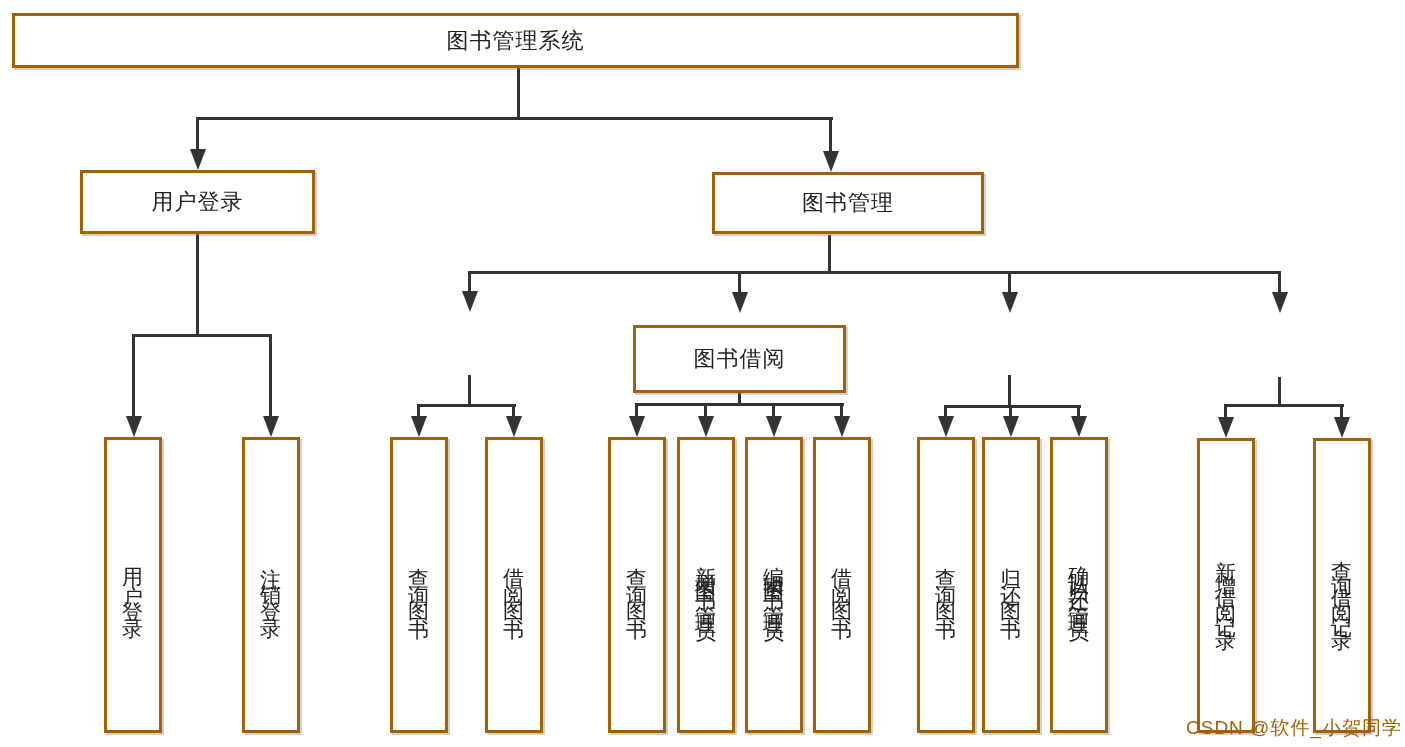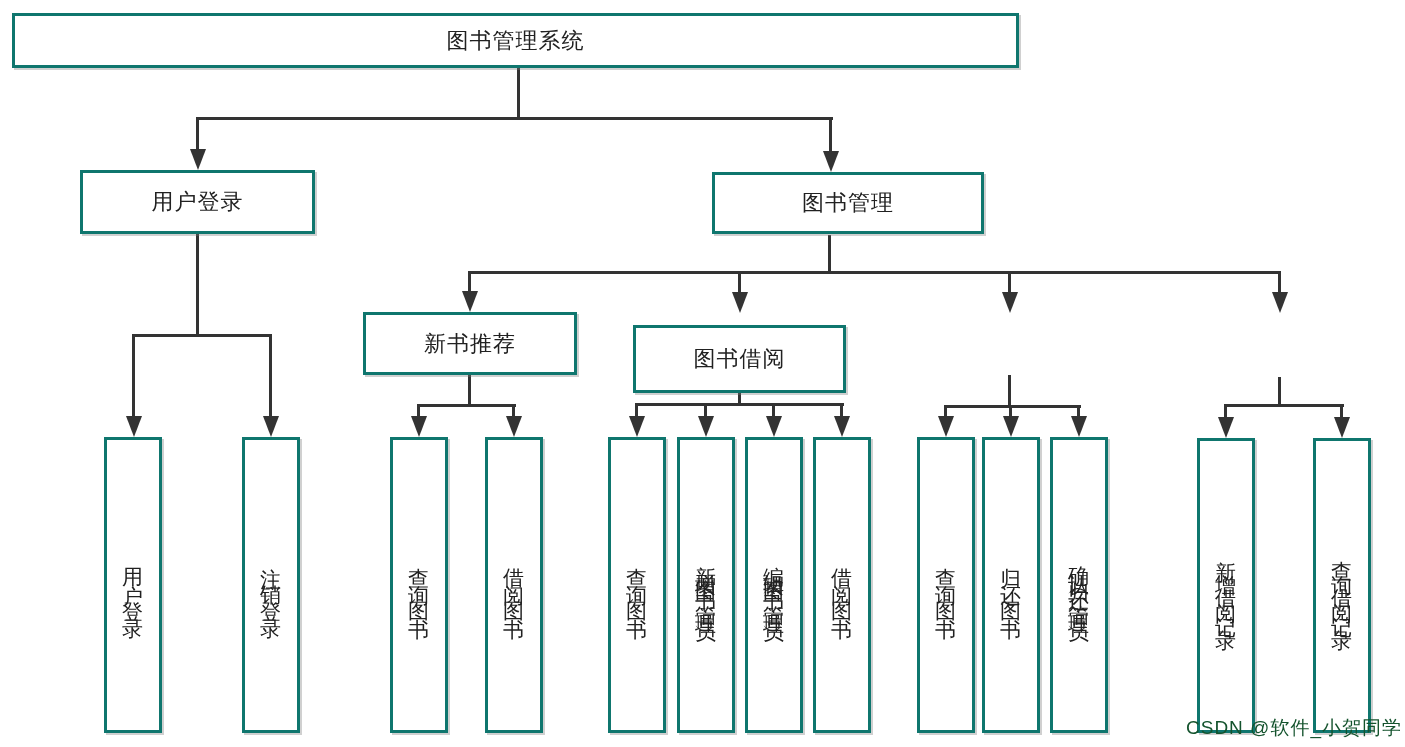--- a/index.html
+++ b/index.html
@@ -11,36 +11,36 @@
   .vl{position:absolute;width:3px;background:#333333;}
   .hl{position:absolute;height:3px;background:#333333;}
   
   .arrow{
     position:absolute;width:0;height:0;
     border-left:8px solid transparent;border-right:8px solid transparent;
     border-top:21px solid #333333;
   }
   
   .box{
-    position:absolute;background:#ffffff;border:3px solid #0f766e;
+    position:absolute;background:#ffffff;border:3px solid #a16207;
     box-shadow:2px 2px 0 rgba(120,120,120,0.35);
     display:flex;align-items:center;justify-content:center;
     box-sizing:border-box;color:#212121;
   }
   .hbox{font-size:22px;letter-spacing:1px;white-space:nowrap;}
   .leaf{
     writing-mode:vertical-rl;text-orientation:mixed;
     font-size:21px;line-height:1;white-space:nowrap;
   }
   .ls4{letter-spacing:17px;}
   .ls6{letter-spacing:14px;}
   .ls9{letter-spacing:8px;}
   .watermark{
     position:absolute;left:1186px;top:715px;z-index:6;
-    font-size:19px;color:#14532d;letter-spacing:1px;white-space:nowrap;
+    font-size:19px;color:#a16207;letter-spacing:1px;white-space:nowrap;
   }
 </style>
 </head>
 <body>
 
 <div class="canvas">
 
   <div class="vl" style="left:517px;top:66px;height:52px"></div>
   <div class="hl" style="left:196px;top:117px;width:637px"></div>
   <div class="vl" style="left:196px;top:117px;height:36px"></div>
@@ -98,21 +98,20 @@
   <div class="vl" style="left:1224px;top:404px;height:15px"></div>
   <div class="arrow" style="left:1218px;top:417px"></div>
   <div class="vl" style="left:1340px;top:404px;height:15px"></div>
   <div class="arrow" style="left:1334px;top:417px"></div>
 
   <div class="box hbox" style="left:12px;top:13px;width:1007px;height:55px">图书管理系统</div>
 
   <div class="box hbox" style="left:80px;top:170px;width:235px;height:64px">用户登录</div>
   <div class="box hbox" style="left:712px;top:172px;width:272px;height:62px">图书管理</div>
 
-  <div class="box hbox" style="left:363px;top:312px;width:214px;height:63px">新书推荐</div>
   <div class="box hbox" style="left:633px;top:325px;width:213px;height:68px">图书借阅</div>
 
   <div class="box leaf ls4" style="left:104px;top:437px;width:58px;height:296px">用户登录</div>
   <div class="box leaf ls4" style="left:242px;top:437px;width:58px;height:296px">注销登录</div>
 
   <div class="box leaf ls4" style="left:390px;top:437px;width:58px;height:296px">查询图书</div>
   <div class="box leaf ls4" style="left:485px;top:437px;width:58px;height:296px">借阅图书</div>
 
   <div class="box leaf ls4" style="left:608px;top:437px;width:58px;height:296px">查询图书</div>
   <div class="box leaf ls9" style="left:677px;top:437px;width:58px;height:296px">新增图书（管理员）</div>

